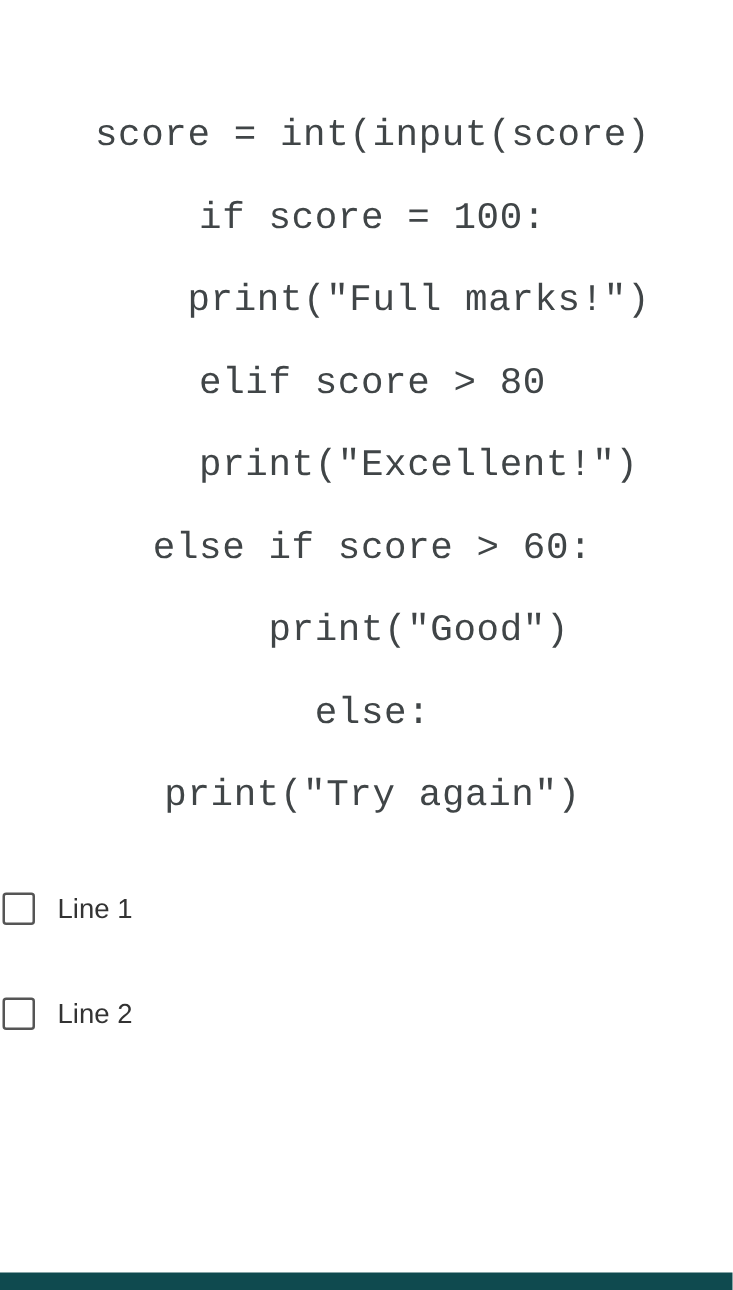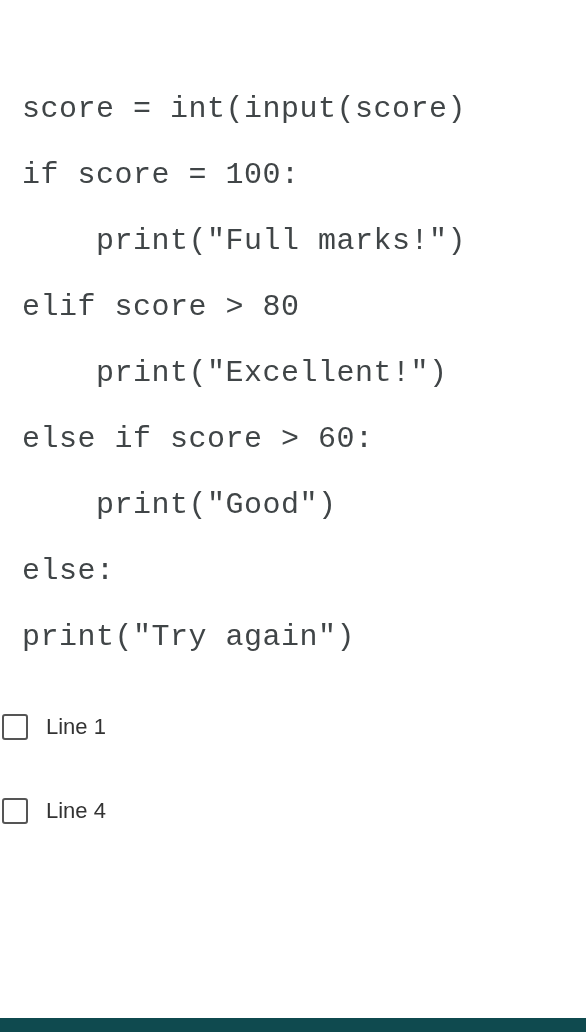--- a/index.html
+++ b/index.html
@@ -15,20 +15,21 @@
       overflow: hidden;
     }
     .code-block {
       padding: 10px 12px 10px 22px;
       font-family: "Courier New", Courier, monospace;
       font-size: 30px;
       color: #404547;
       line-height: 2.2;
       letter-spacing: 0.5px;
       white-space: pre;
+      text-align: center;
     }
     .options {
       padding-top: 20px;
     }
     .option-row {
       display: flex;
       align-items: center;
       padding: 14px 12px 14px 2px;
       margin-bottom: 30px;
     }
@@ -70,17 +71,17 @@
 <span>print("Try again")</span>
 </div>
 
 <div class="options">
   <div class="option-row">
     <div class="checkbox"></div>
     <span class="option-label">Line 1</span>
   </div>
   <div class="option-row">
     <div class="checkbox"></div>
-    <span class="option-label">Line 4</span>
+    <span class="option-label">Line 2</span>
   </div>
 </div>
 
 <div class="bottom-bar"></div>
 
 </body></html>

